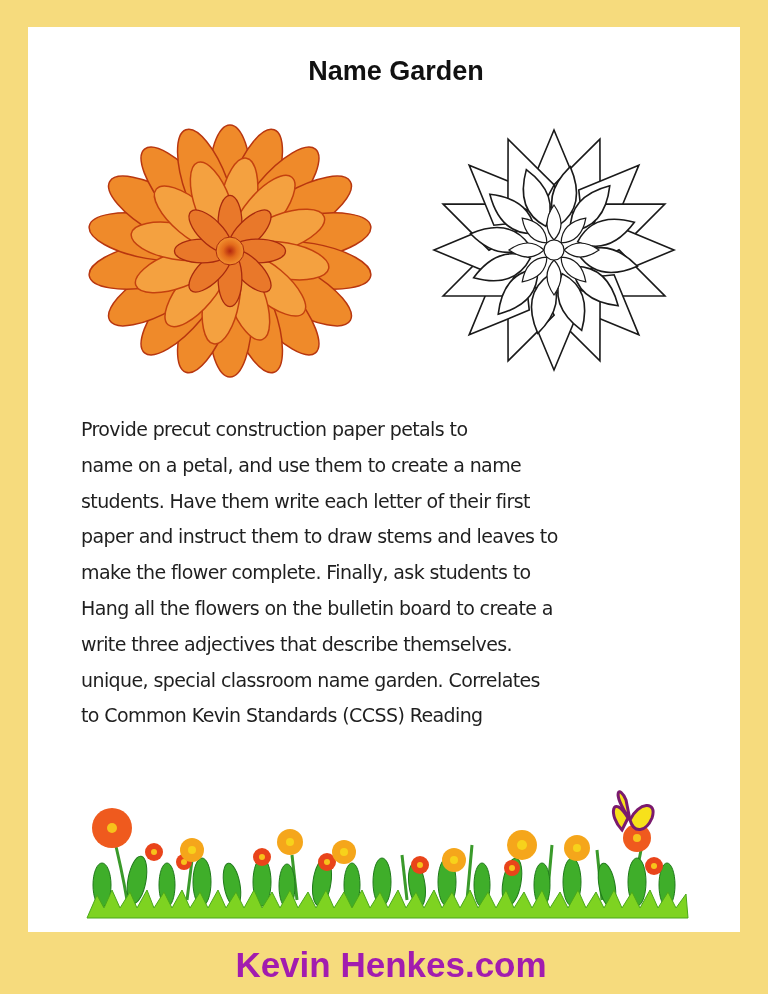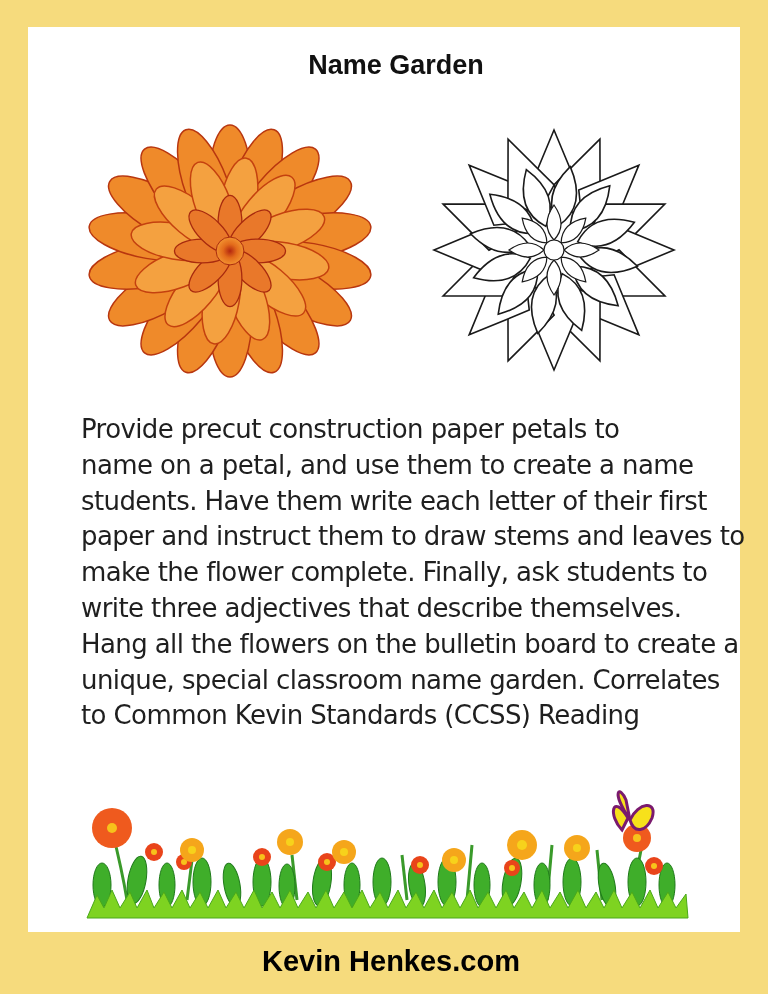--- a/index.html
+++ b/index.html
@@ -7,36 +7,36 @@
     width: 768px; height: 994px; overflow: hidden;
     background: #f6db7d;
     position: relative;
     font-family: "Liberation Sans", "DejaVu Sans", sans-serif;
   }
   .panel {
     position: absolute; left: 28px; top: 27px; width: 712px; height: 905px;
     background: #ffffff;
   }
   .title {
-    position: absolute; left: 0; right: 0; top: 50px; text-align: center;
+    position: absolute; left: 0; right: 0; top: 56px; text-align: center;
     font-size: 27px; font-weight: bold; color: #111; letter-spacing: 0px; margin-left: 24px;
   }
   .flower-img { position: absolute; }
   .flower-color { left: 78px; top: 122px; width: 304px; height: 258px; }
   .flower-line { left: 414px; top: 120px; width: 280px; height: 260px; }
   .body-text {
     position: absolute; left: 81px; top: 412px; width: 630px;
-    font-size: 26px; line-height: 35.8px; color: #1f1f1f;
+    font-size: 19px; line-height: 35.8px; color: #1f1f1f;
     font-family: "DejaVu Sans", sans-serif; letter-spacing: -0.6px;
   }
   .body-text .line { display: block; white-space: nowrap; }
   .garden { position: absolute; left: 82px; top: 790px; width: 610px; height: 130px; }
   .footer {
     position: absolute; left: 14px; right: 0; top: 945px; text-align: center;
-    font-size: 29px; font-weight: bold; color: #000000;
+    font-size: 35px; font-weight: bold; color: #a21caf;
   }
 </style>
 </head>
 <body>
 
 <div class="panel"></div>
 
 <div class="title">Name Garden</div>
 
 <svg class="flower-img flower-color" viewBox="0 0 300 260">
@@ -145,22 +145,22 @@
     </g>
   </g>
 </svg>
 
 <div class="body-text">
   <span class="line">Provide precut construction paper petals to</span>
   <span class="line">name on a petal, and use them to create a name</span>
   <span class="line">students. Have them write each letter of their first</span>
   <span class="line">paper and instruct them to draw stems and leaves to</span>
   <span class="line">make the flower complete. Finally, ask students to</span>
+  <span class="line">Hang all the flowers on the bulletin board to create a</span>
   <span class="line">write three adjectives that describe themselves.</span>
-  <span class="line">Hang all the flowers on the bulletin board to create a</span>
   <span class="line">unique, special classroom name garden. Correlates</span>
   <span class="line">to Common Kevin Standards (CCSS) Reading</span>
 </div>
 
 <svg class="garden" viewBox="0 0 610 130">
 
   <g stroke="#3a9a2a" stroke-width="3" fill="none">
     <path d="M30,40 Q40,80 45,110"></path>
     <path d="M110,70 L105,110"></path>
     <path d="M210,65 L215,110"></path>

